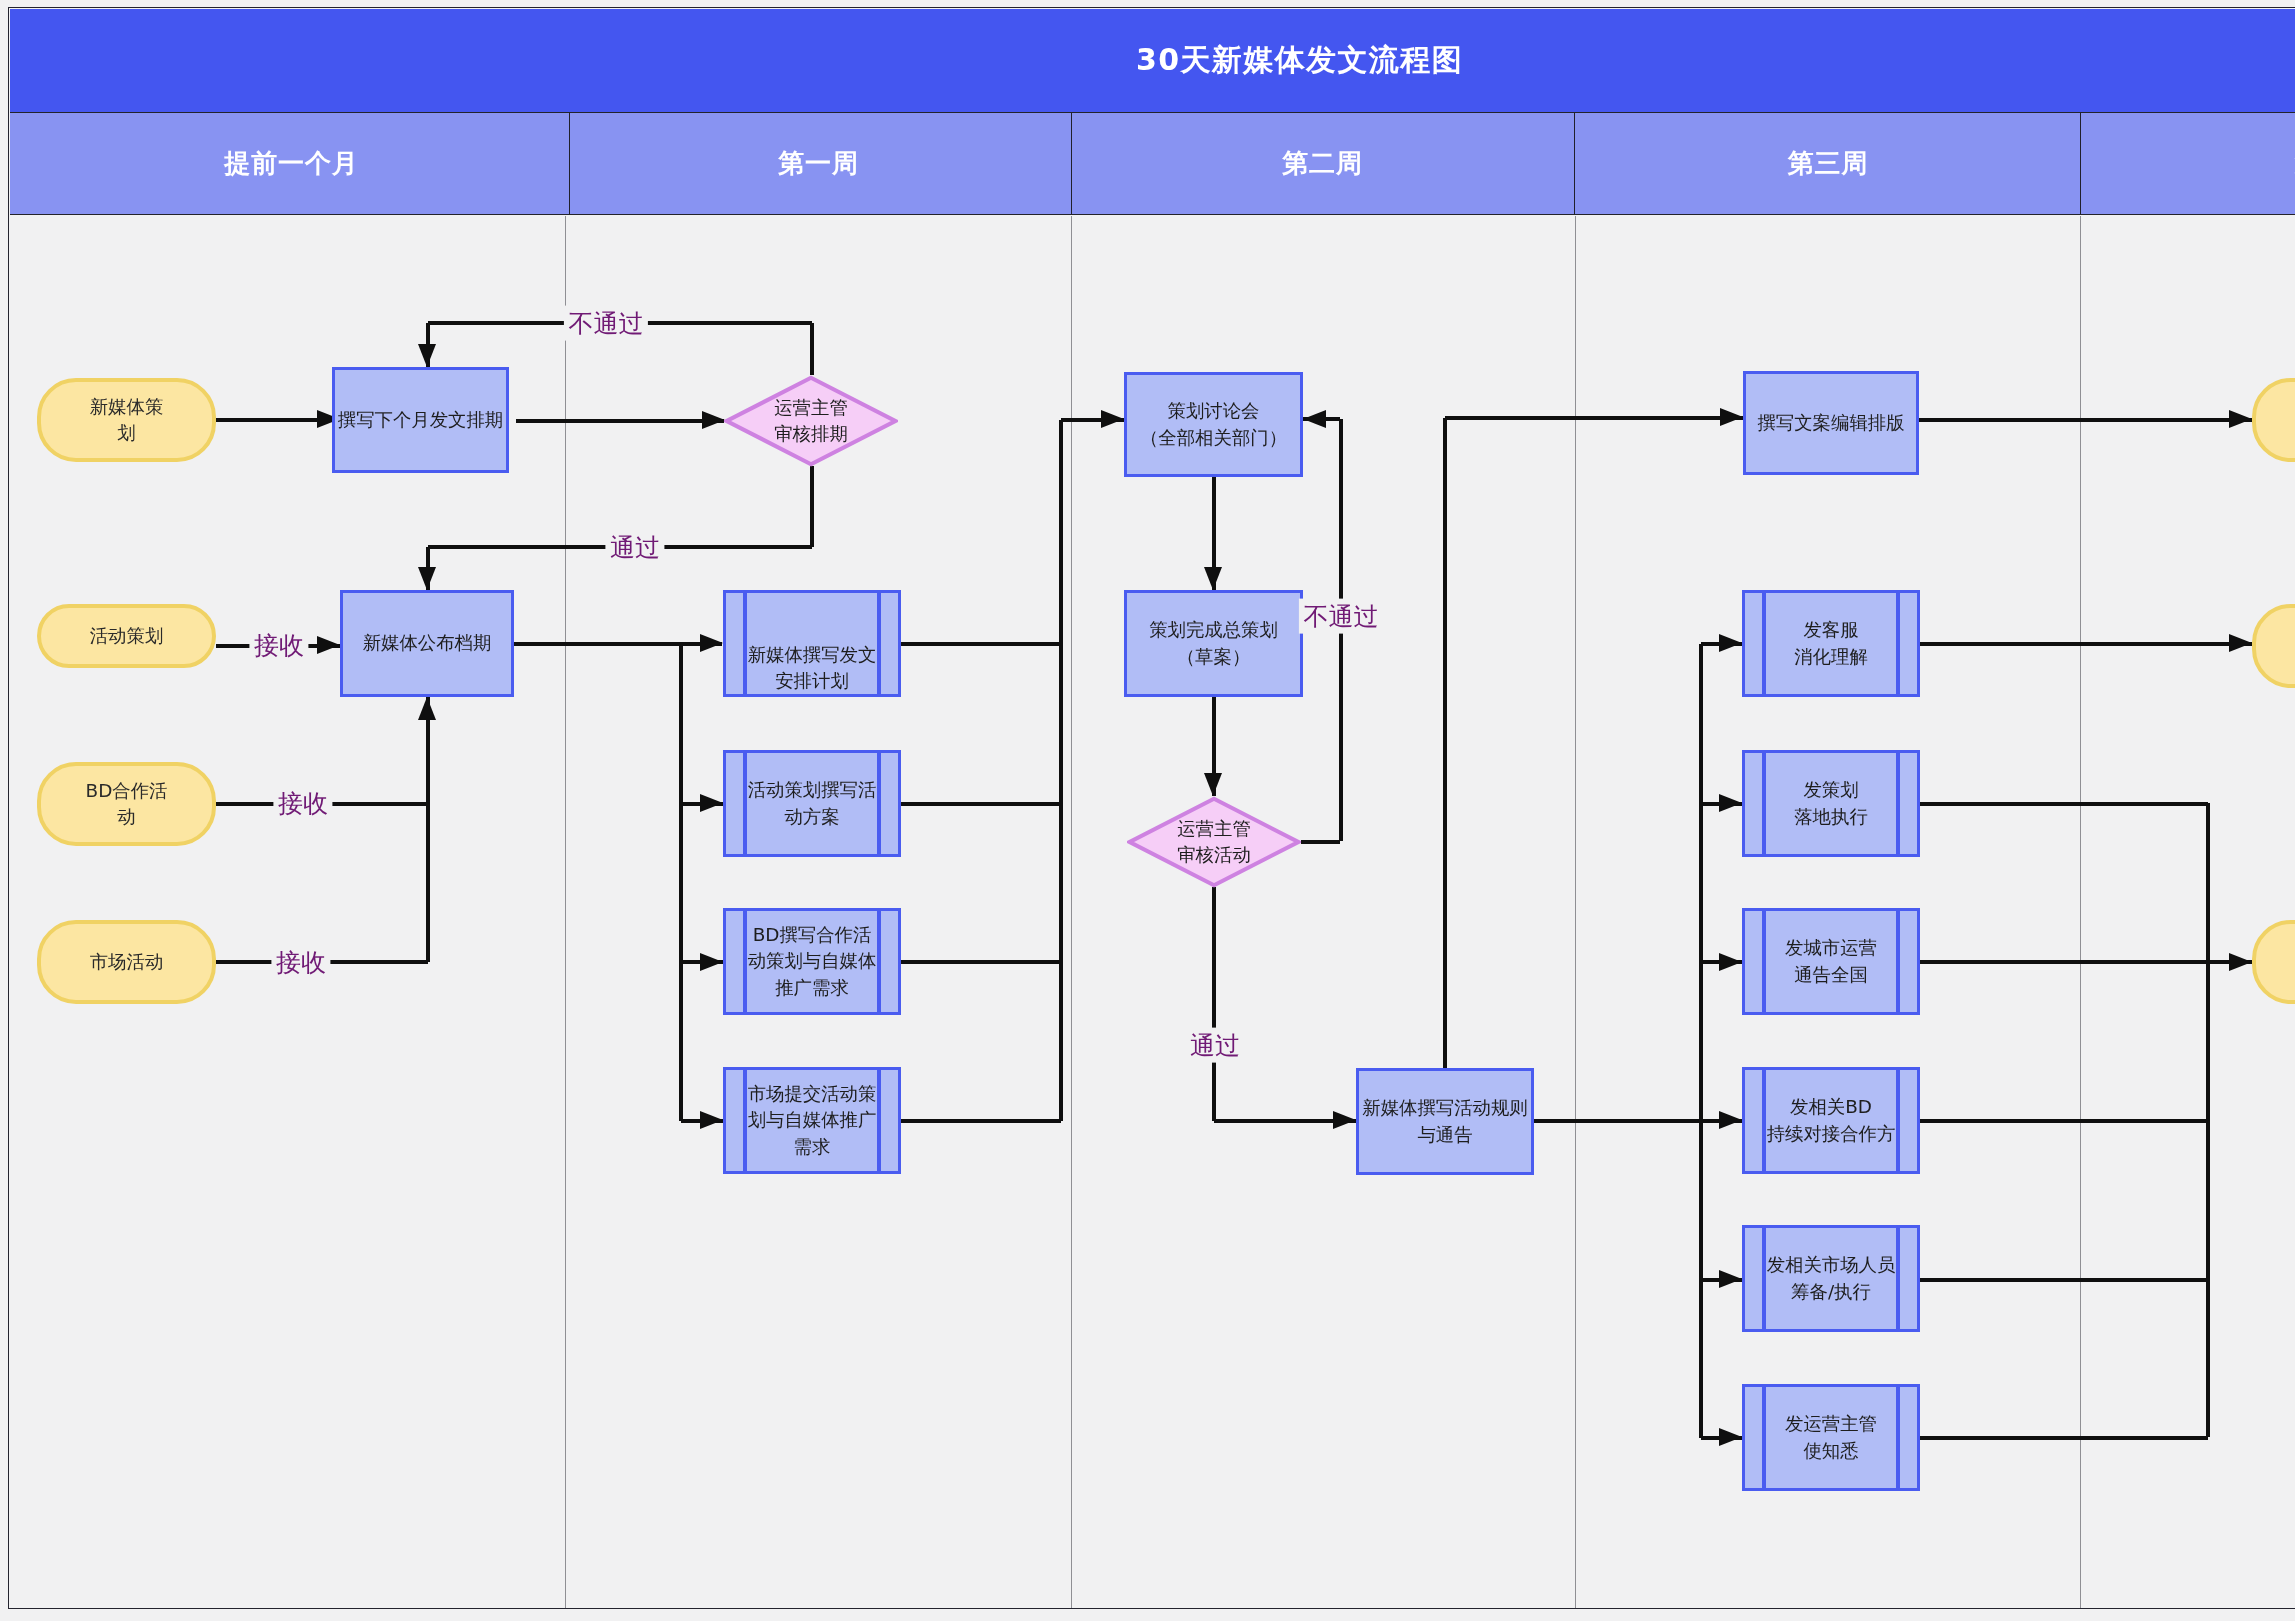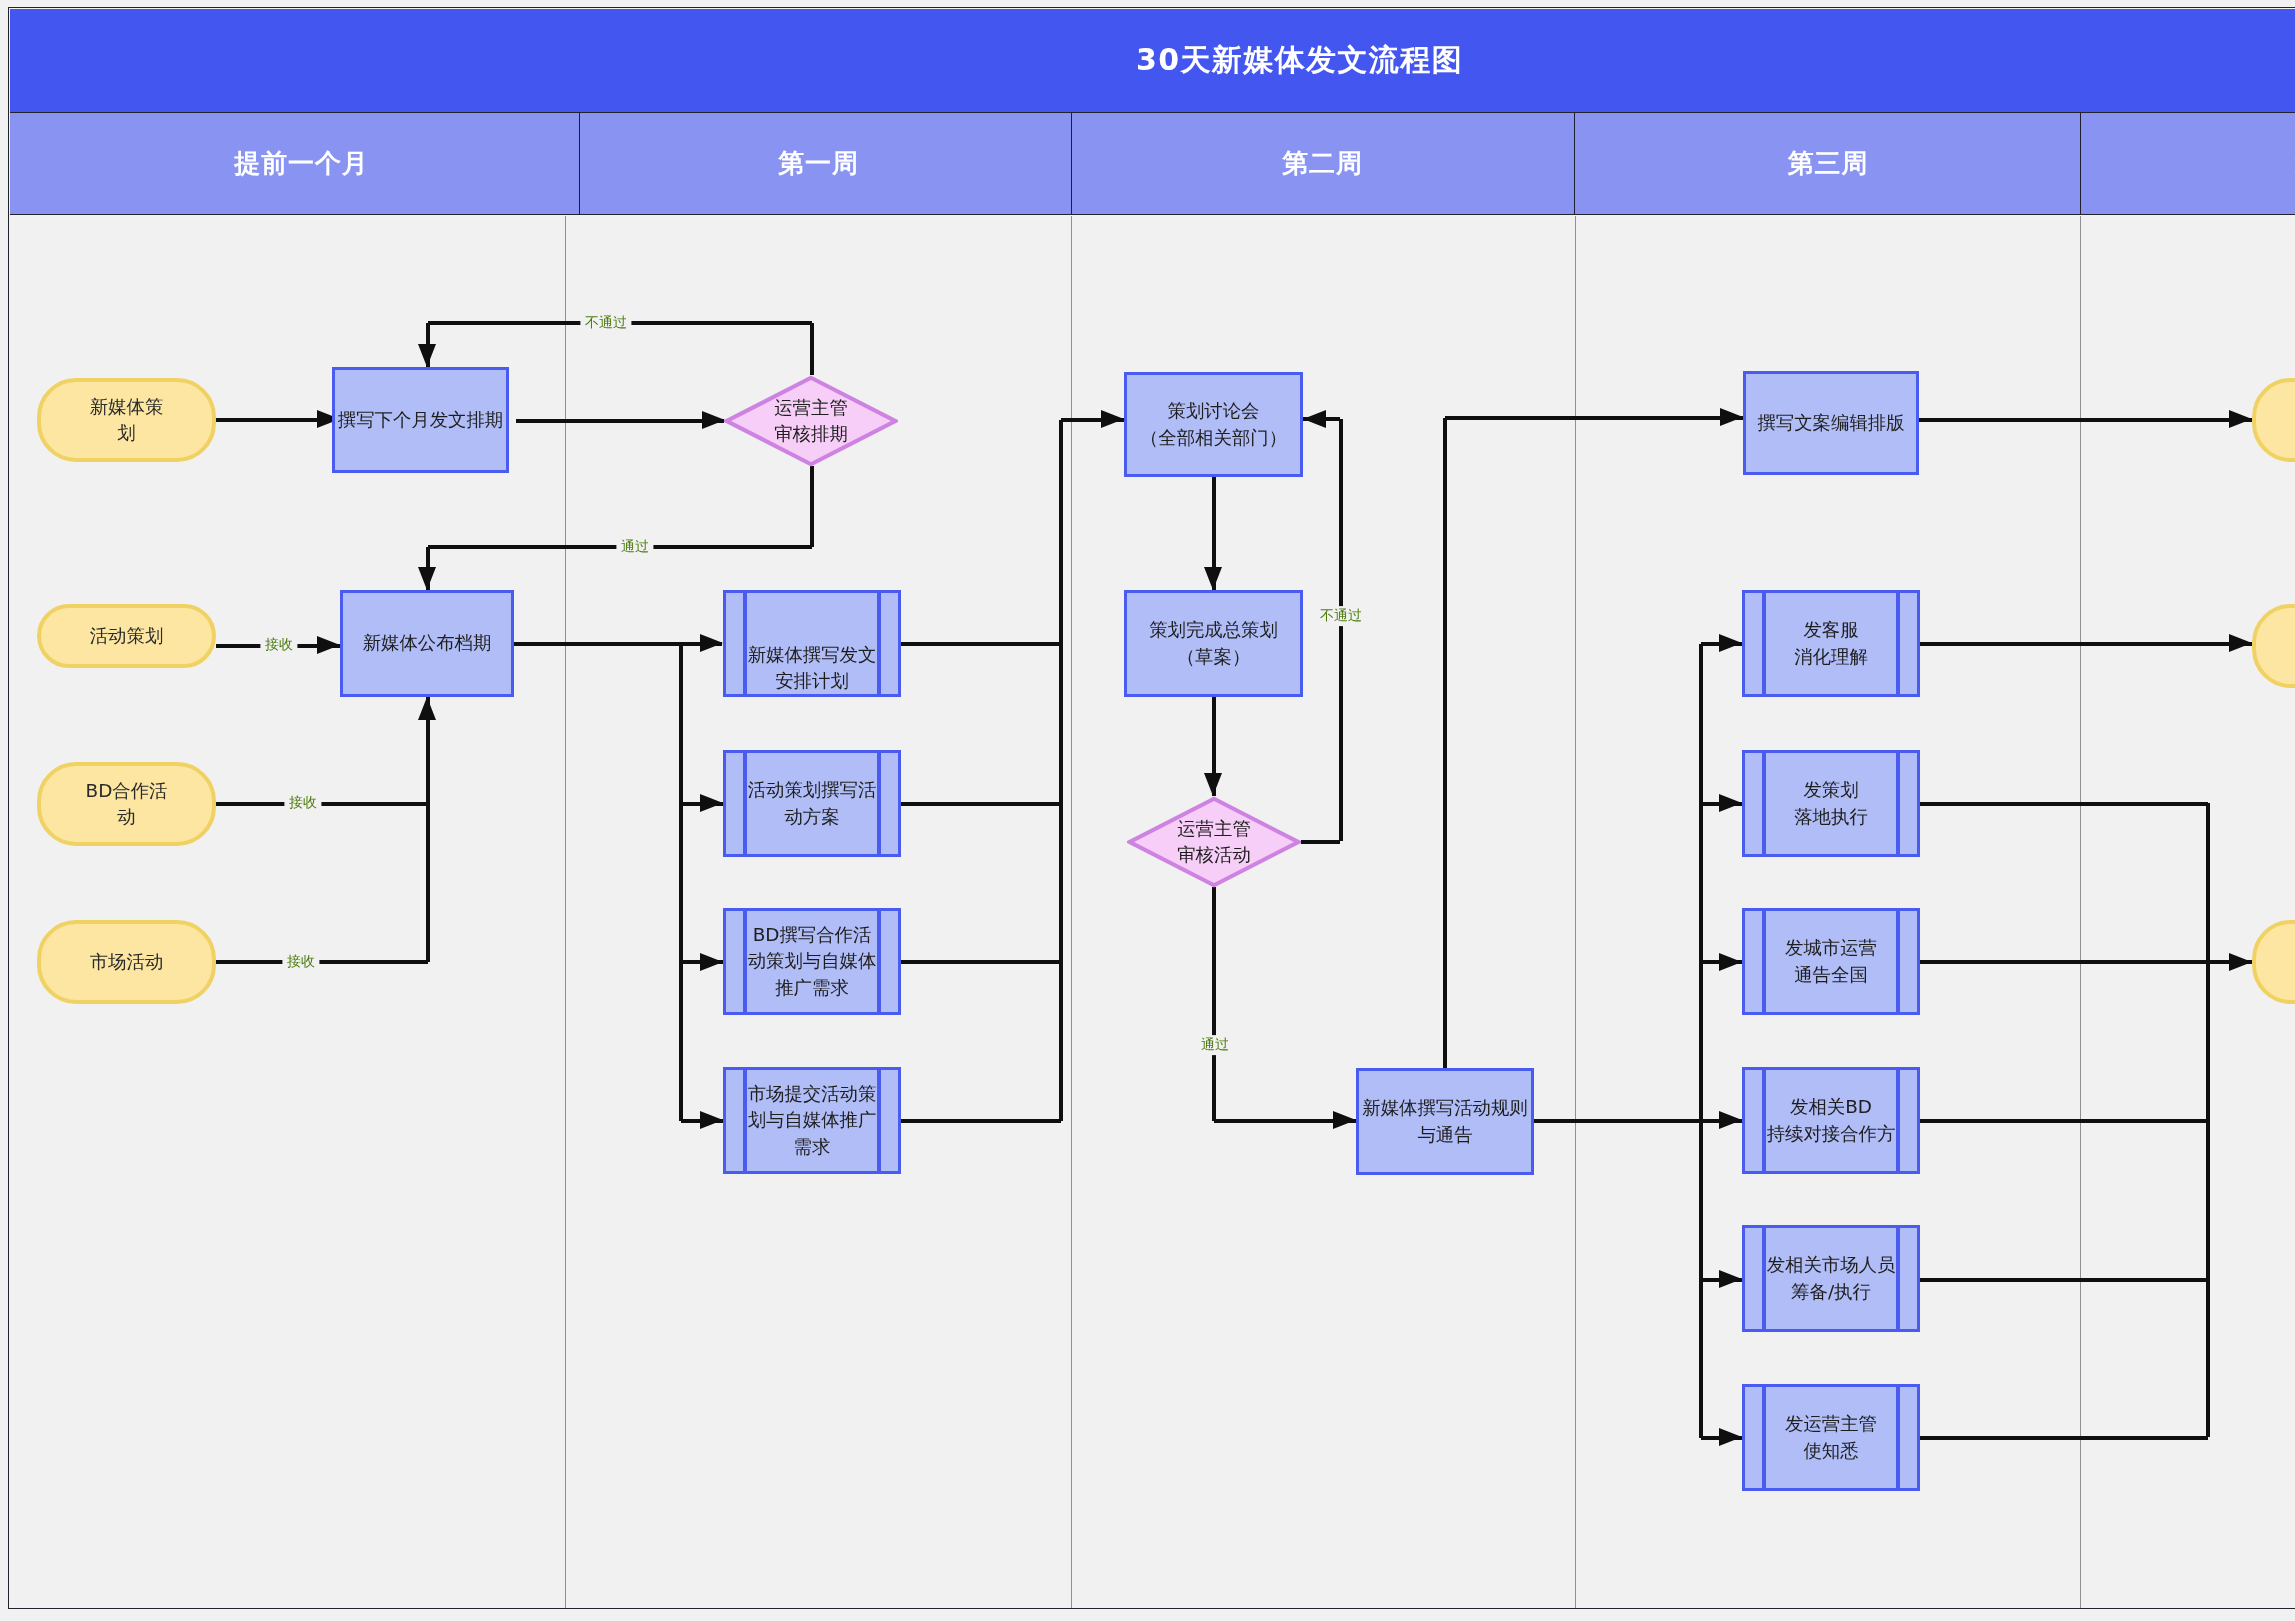--- a/index.html
+++ b/index.html
@@ -51,33 +51,33 @@
   .pre::before{left:17.4px;}
   .pre::after{right:17.4px;}
   .term{background:#fce6a2;border:4.6px solid #f0d264;border-radius:39px;color:#2a2a2a;}
   .dec{background:transparent;border:none;}
   .dec svg{position:absolute;left:0;top:0;width:100%;height:100%;}
   .dec polygon{fill:#f6cef7;stroke:#ce82e1;stroke-width:9;}
   .dtext{position:relative;z-index:1;font-family:Liberation Serif, serif;}
 
   
   .elabel{position:absolute;transform:translate(-50%,-50%);background:#f1f1f2;
-    padding:0.9px 4.6px;font-size:14px;color:#4d7c0f;z-index:6;white-space:nowrap;}
+    padding:0.9px 4.6px;font-size:25px;color:#701a75;z-index:6;white-space:nowrap;}
 </style>
 </head>
 <body>
 
 <div id="canvas">
 
   <div class="titlebar">
     <span>30天新媒体发文流程图</span>
   </div>
 
   <div class="lanehead">
-    <div class="lane-cell" style="left:14px;width:556px;">
+    <div class="lane-cell" style="left:4px;width:556px;">
         <span>提前一个月</span>
       </div>
     <div class="lane-cell" style="left:556px;width:506px;">
         <span>第一周</span>
       </div>
     <div class="lane-cell" style="left:1061px;width:504px;">
         <span>第二周</span>
       </div>
     <div class="lane-cell" style="left:1566px;width:505px;">
         <span>第三周</span>

